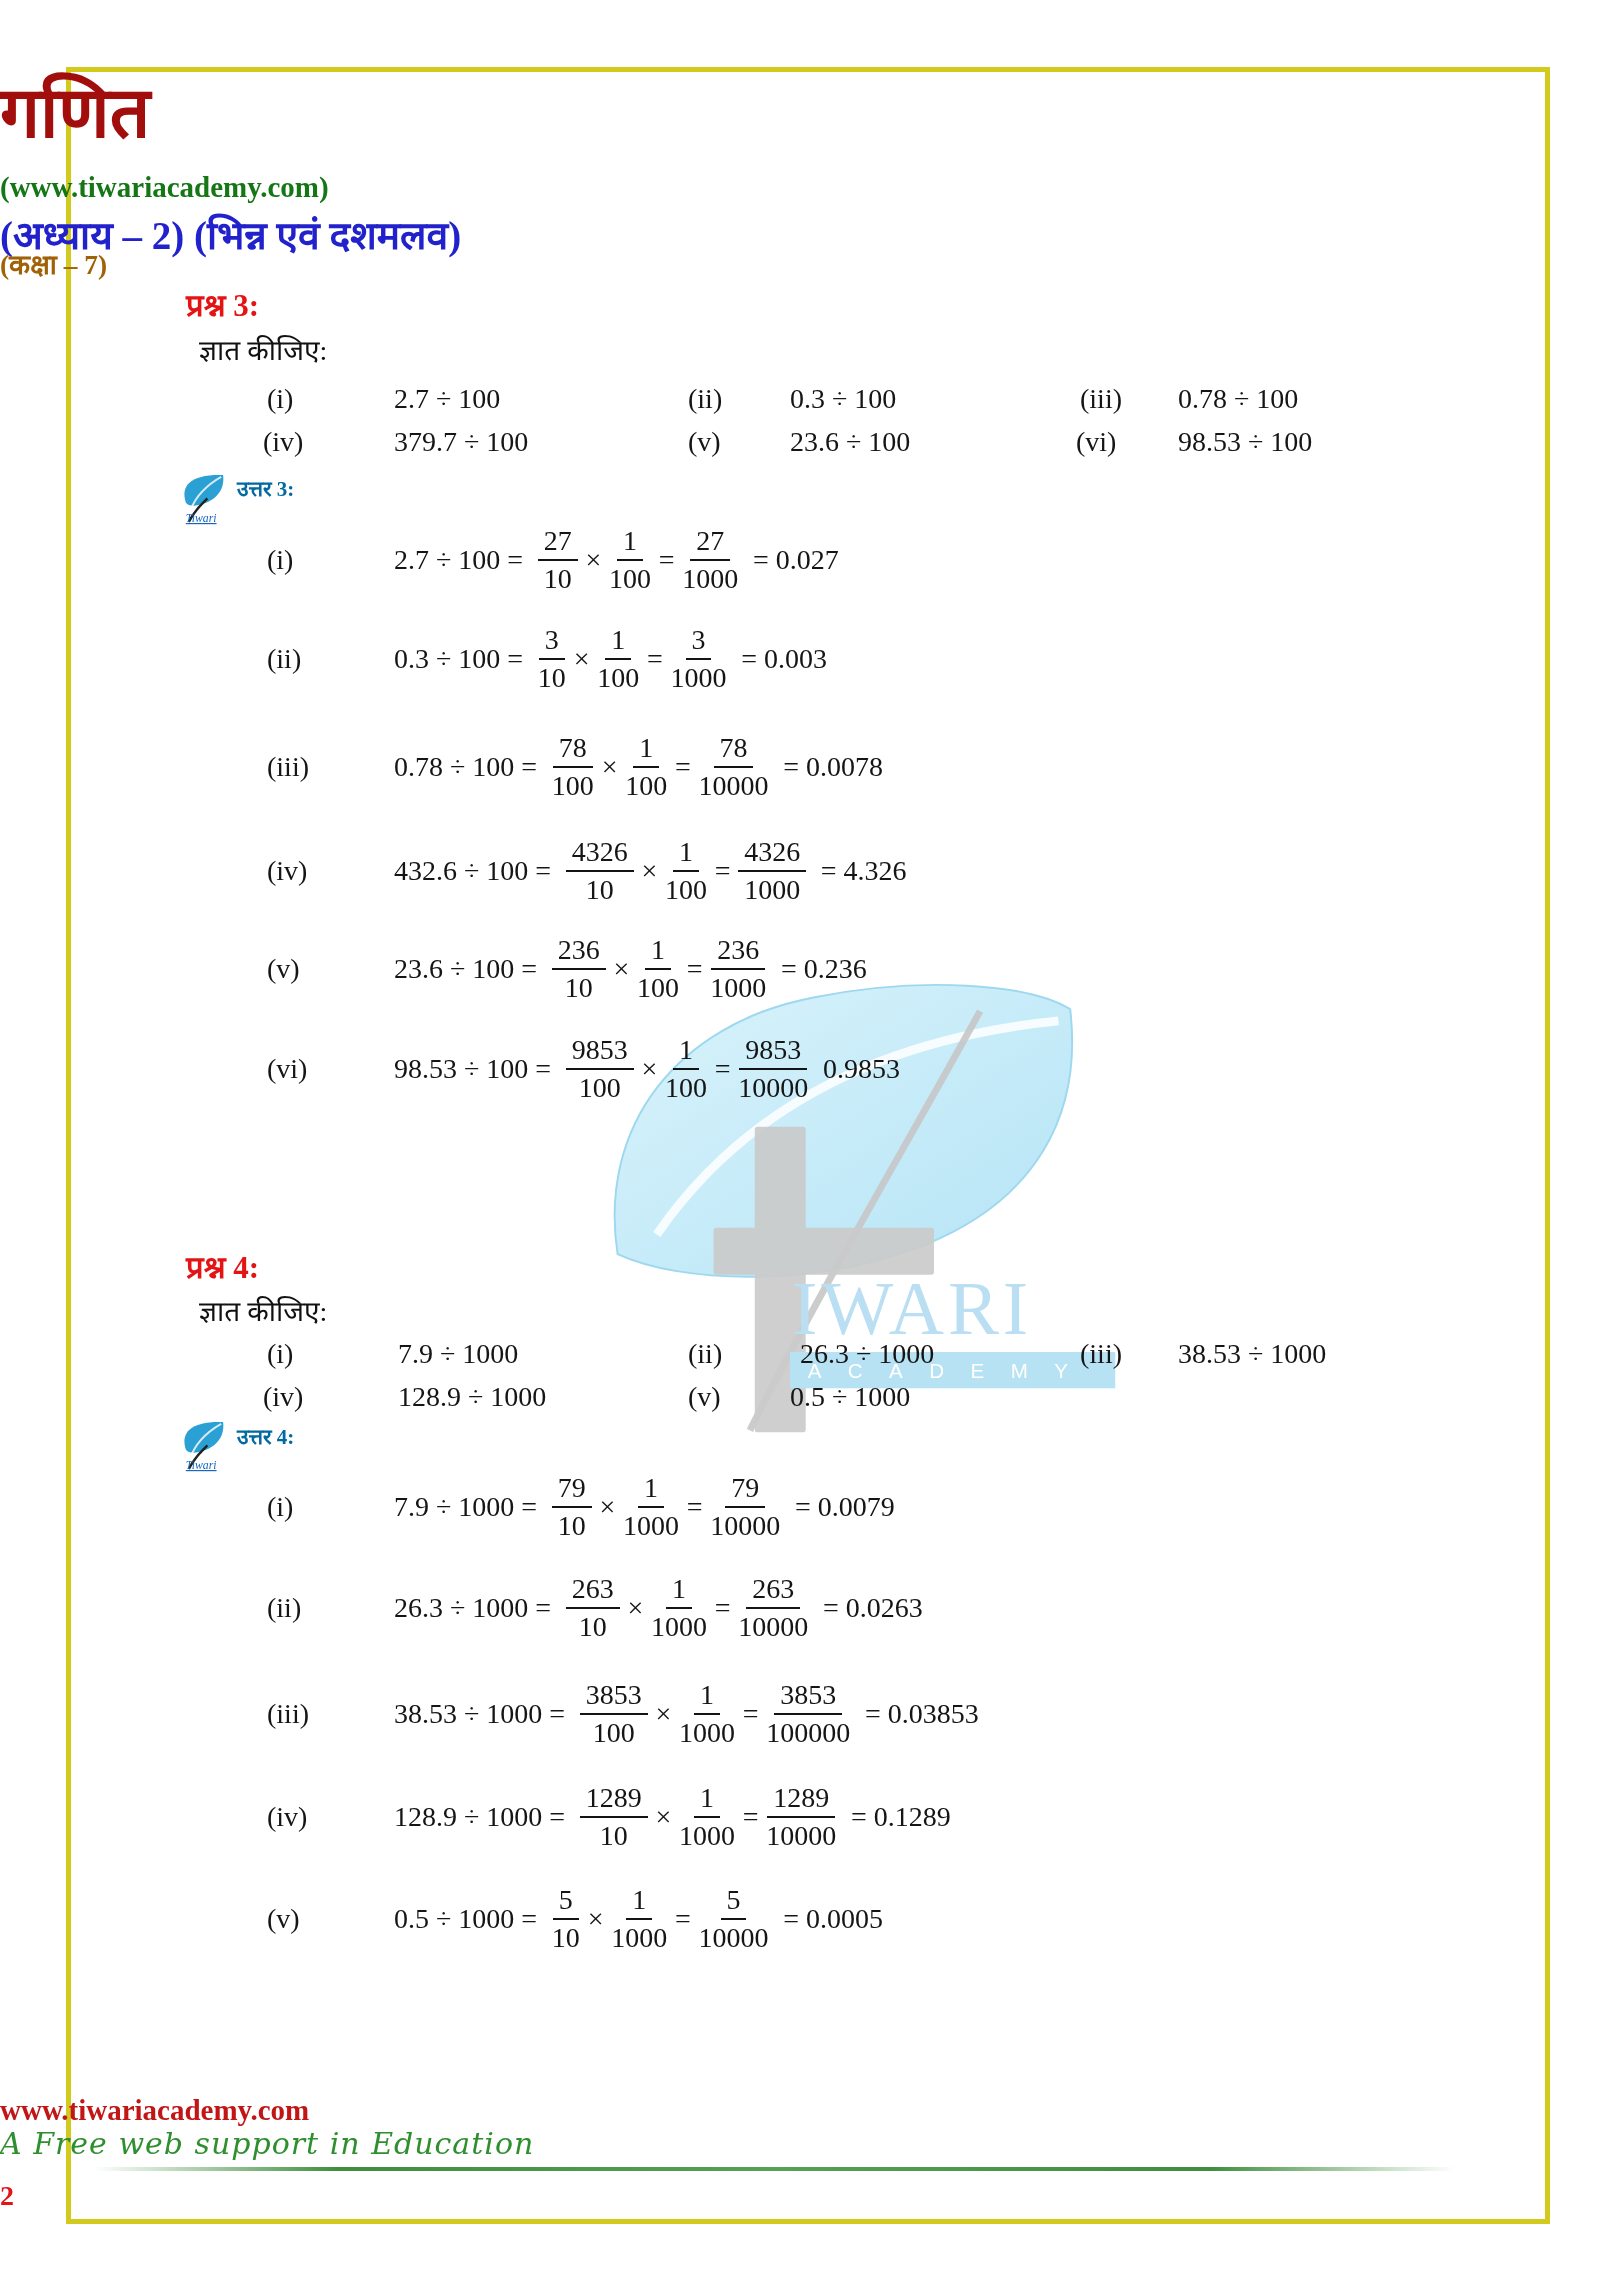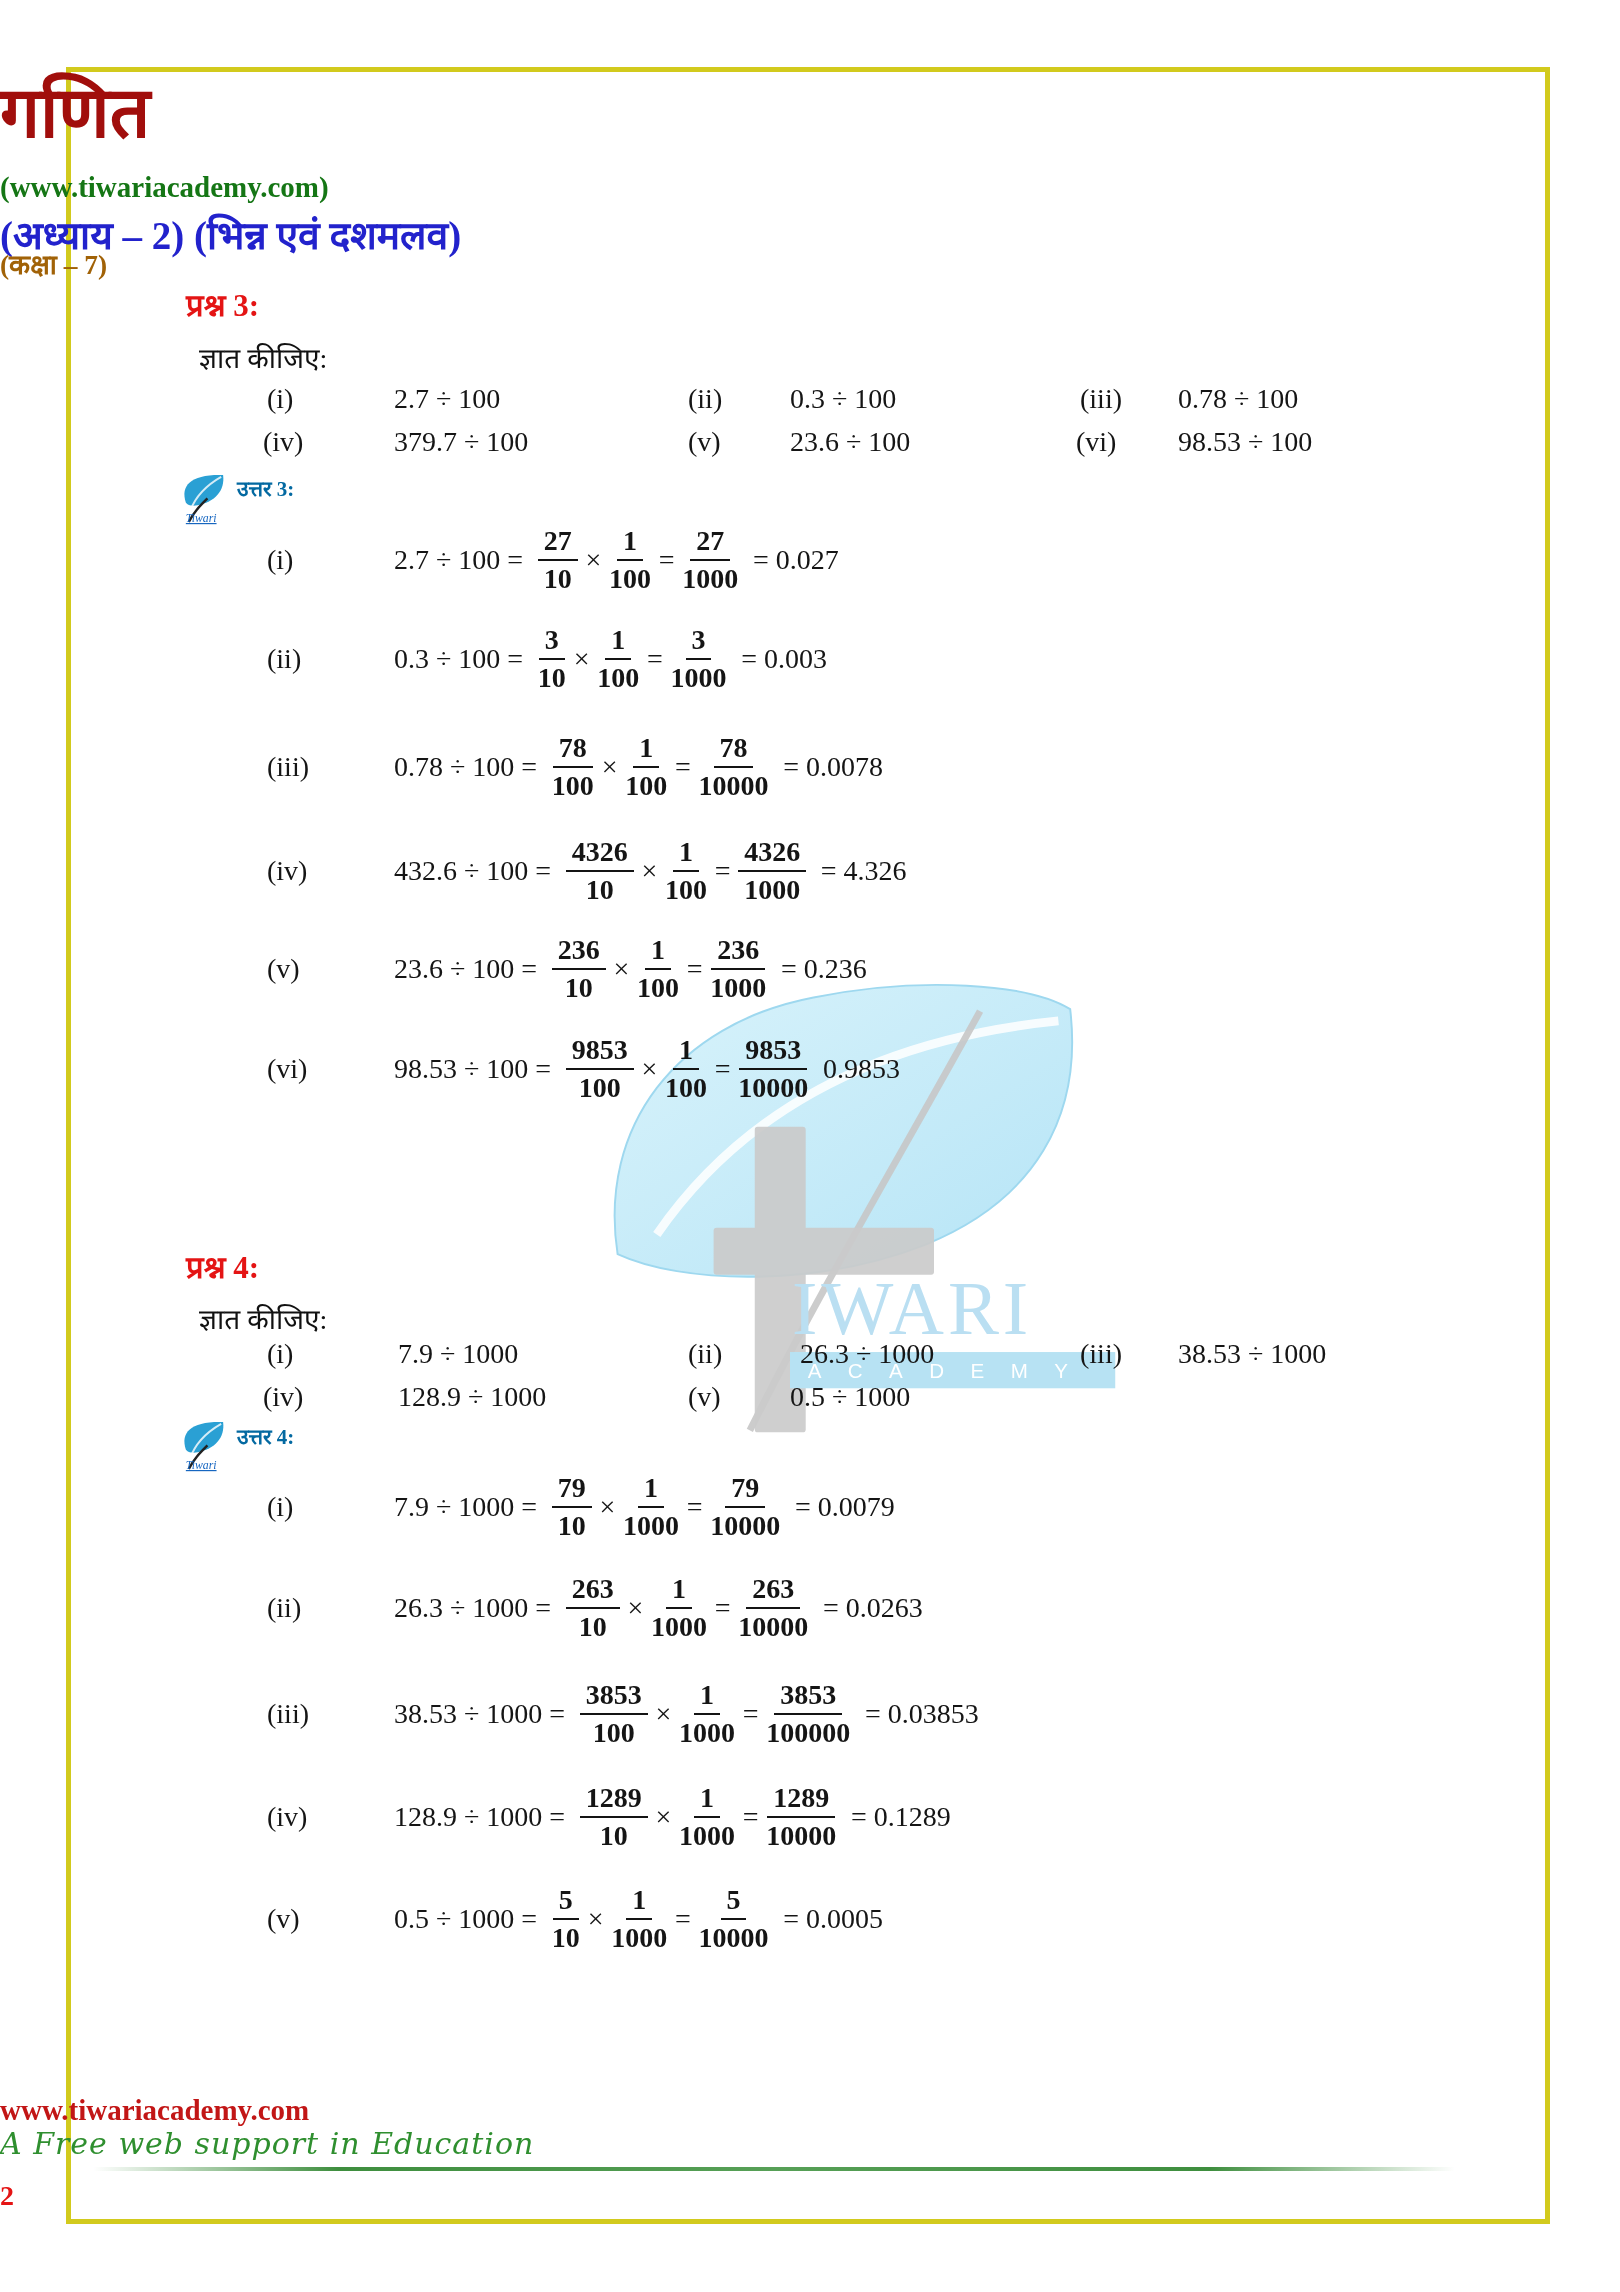--- a/index.html
+++ b/index.html
@@ -6,28 +6,28 @@
   .page{position:relative;width:1620px;height:2293px;background:#ffffff;
         font-family:"Liberation Serif","DejaVu Serif",serif;color:#151515;overflow:hidden;}
   .frame{position:absolute;left:66px;top:67px;width:1474px;height:2147px;border:5.9px solid #d2ca1d;}
   .center{position:absolute;left:0;width:100%;text-align:left;}
   .title{top:73px;font-size:71px;font-weight:bold;color:#a10e0c;line-height:1.15;}
   .site{top:171px;font-size:29px;font-weight:bold;color:#157615;}
   .chapter{top:207px;font-size:39px;font-weight:bold;color:#2222cc;}
   .klass{top:245px;font-size:27.4px;font-weight:bold;color:#a16207;}
   .qhead{position:absolute;font-size:31px;font-weight:bold;color:#e41414;}
   .ahead{position:absolute;font-size:21px;font-weight:bold;color:#0369a1;}
-  .prompt{position:absolute;font-size:28px;color:#111111;margin-top:8px;}
+  .prompt{position:absolute;font-size:28px;color:#111111;}
   .qrow{position:absolute;left:0;width:100%;height:41px;}
   .qnum,.qexpr{position:absolute;font-size:28px;white-space:nowrap;}
   .sol{position:absolute;left:267px;height:84px;display:flex;align-items:center;font-size:28px;white-space:nowrap;}
   .sol-num{flex:0 0 127px;width:127px;}
   .expr{display:flex;align-items:center;}
   .lead{margin-right:9.8px;}
-  .frac{display:inline-flex;flex-direction:column;align-items:center;line-height:1.08;margin:0 4.9px;text-align:center;font-weight:bold;}
+  .frac{display:inline-flex;flex-direction:column;align-items:center;line-height:1.08;margin:0 4.9px;text-align:center;}
   .fn{padding:0 5.9px 2.9px;border-bottom:2.9px solid #141414;}
   .fd{padding-top:2.9px;}
   .op{margin:0 2.9px;}
   .res{margin-left:9.8px;}
   .footer-site{top:2094px;font-size:29px;font-weight:bold;color:#c21616;}
   .tagline{top:2126px;font-size:30px;font-style:italic;color:#2f8f2f;letter-spacing:1px;font-family:"DejaVu Serif",serif;}
   .divider{position:absolute;left:93px;top:2167px;width:1362px;height:3.9px;border-radius:2px;
            background:linear-gradient(to right, rgba(70,140,70,0), #3e8e3e 18%, #57a057 50%, #3e8e3e 82%, rgba(70,140,70,0));}
   .pagenum{top:2180px;font-size:28px;font-weight:bold;color:#e41414;}
   .watermark{position:absolute;left:588px;top:970px;width:549px;height:480px;pointer-events:none;}

